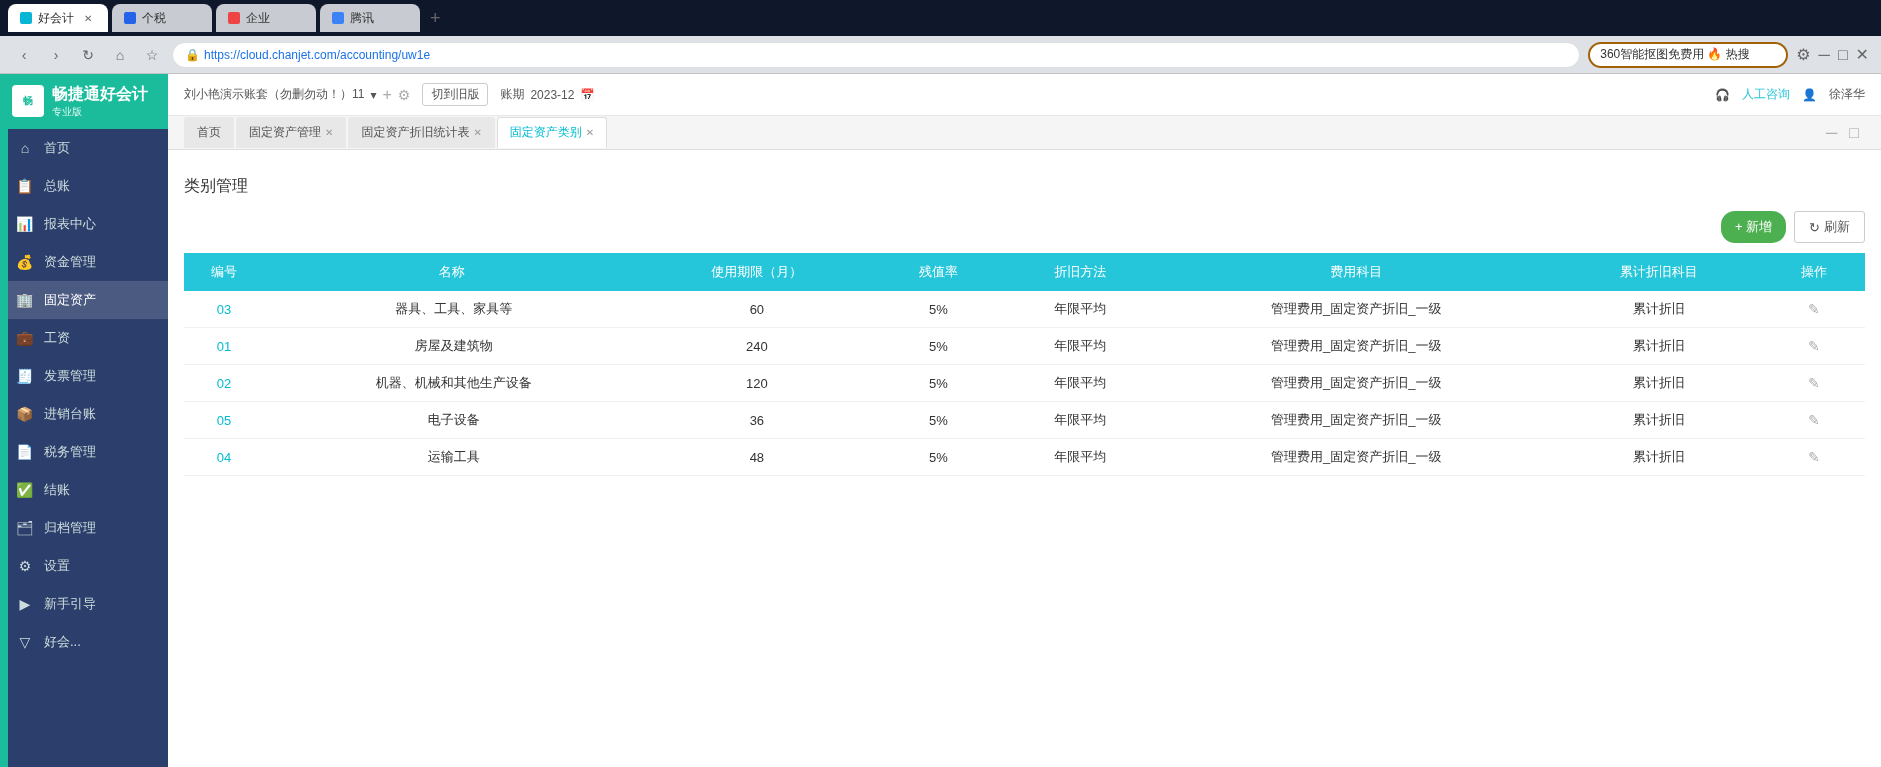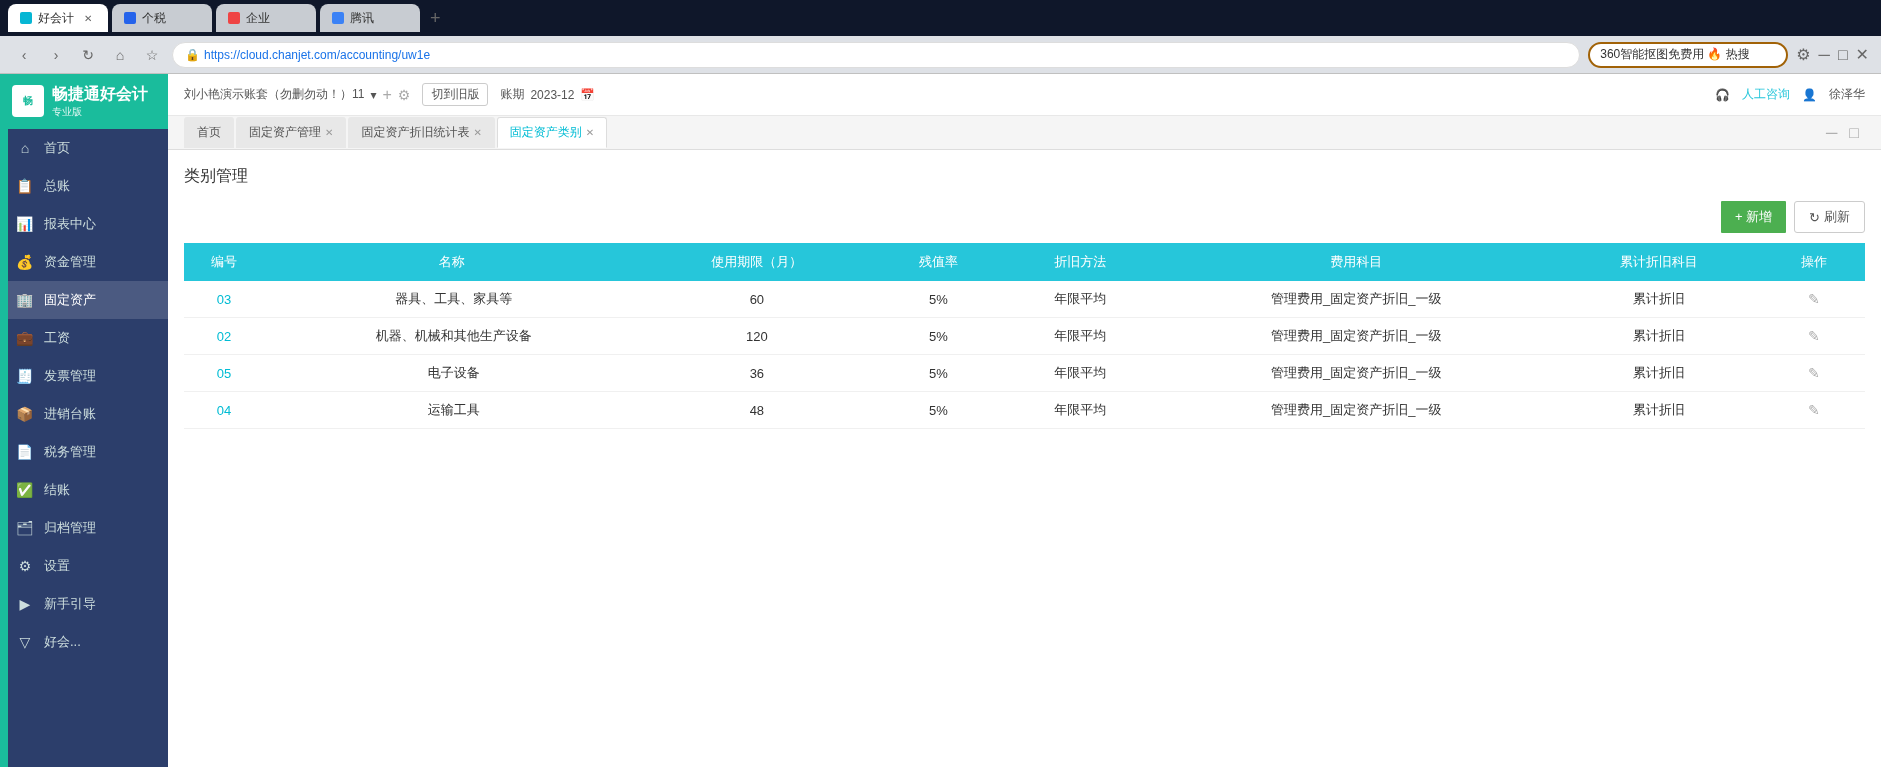--- a/index.html
+++ b/index.html
@@ -41,25 +41,25 @@
     .header-right { margin-left: auto; display: flex; align-items: center; gap: 12px; font-size: 12px; color: #555; }
 
     
     .page-tabs { background: #f5f5f5; display: flex; align-items: center; border-bottom: 1px solid #ddd; padding: 0 16px; height: 34px; }
     .page-tab { padding: 6px 12px; font-size: 12px; color: #555; cursor: pointer; border: 1px solid transparent; display: flex; align-items: center; gap: 4px; background: #e8e8e8; margin-right: 2px; border-radius: 3px 3px 0 0; }
     .page-tab.active { background: #fff; border: 1px solid #ddd; border-bottom-color: #fff; color: #00bcd4; }
     .page-tab .tab-x { font-size: 10px; color: #999; cursor: pointer; }
 
     
     .main-content { flex: 1; overflow-y: auto; background: #fff; padding: 16px; }
-    .page-title { font-size: 16px; color: #333; font-weight: 500; margin-bottom: 14px; }
+    .page-title { font-size: 16px; color: #333; font-weight: 500; margin-bottom: 14px; margin-top: 10px; }
 
     
     .table-toolbar { display: flex; justify-content: flex-end; margin-bottom: 10px; gap: 8px; }
-    .btn-add { background: #4caf50; color: #fff; border: none; padding: 6px 14px; border-radius: 1px; font-size: 13px; cursor: pointer; display: flex; align-items: center; gap: 4px; }
+    .btn-add { background: #4caf50; color: #fff; border: none; padding: 6px 14px; border-radius: 14px; font-size: 13px; cursor: pointer; display: flex; align-items: center; gap: 4px; }
     .btn-refresh { background: #fff; color: #555; border: 1px solid #ccc; padding: 6px 14px; border-radius: 3px; font-size: 13px; cursor: pointer; display: flex; align-items: center; gap: 4px; }
 
     
     .data-table { width: 100%; border-collapse: collapse; font-size: 13px; }
     .data-table thead tr { background: #26c6da; color: #fff; }
     .data-table thead th { padding: 10px 12px; text-align: center; font-weight: 500; border: none; }
     .data-table thead th:first-child { text-align: center; width: 80px; }
     .data-table thead th.name-col { text-align: center; min-width: 180px; }
     .data-table tbody tr { border-bottom: 1px solid #f0f0f0; }
     .data-table tbody td { padding: 9px 12px; text-align: center; color: #333; }
@@ -265,20 +265,32 @@
       <td>60</td>
       <td>5%</td>
       <td>年限平均</td>
       <td>管理费用_固定资产折旧_一级</td>
       <td>累计折旧</td>
       <td class="op-col">
         <span class="edit-icon" title="编辑">✎</span>
       </td>
     </tr>
             <tr>
+      <td class="code-col">01</td>
+      <td class="name-col">房屋及建筑物</td>
+      <td>240</td>
+      <td>5%</td>
+      <td>年限平均</td>
+      <td>管理费用_固定资产折旧_一级</td>
+      <td>累计折旧</td>
+      <td class="op-col">
+        <span class="edit-icon" title="编辑">✎</span>
+      </td>
+    </tr>
+            <tr>
       <td class="code-col">02</td>
       <td class="name-col">机器、机械和其他生产设备</td>
       <td>120</td>
       <td>5%</td>
       <td>年限平均</td>
       <td>管理费用_固定资产折旧_一级</td>
       <td>累计折旧</td>
       <td class="op-col">
         <span class="edit-icon" title="编辑">✎</span>
       </td>

